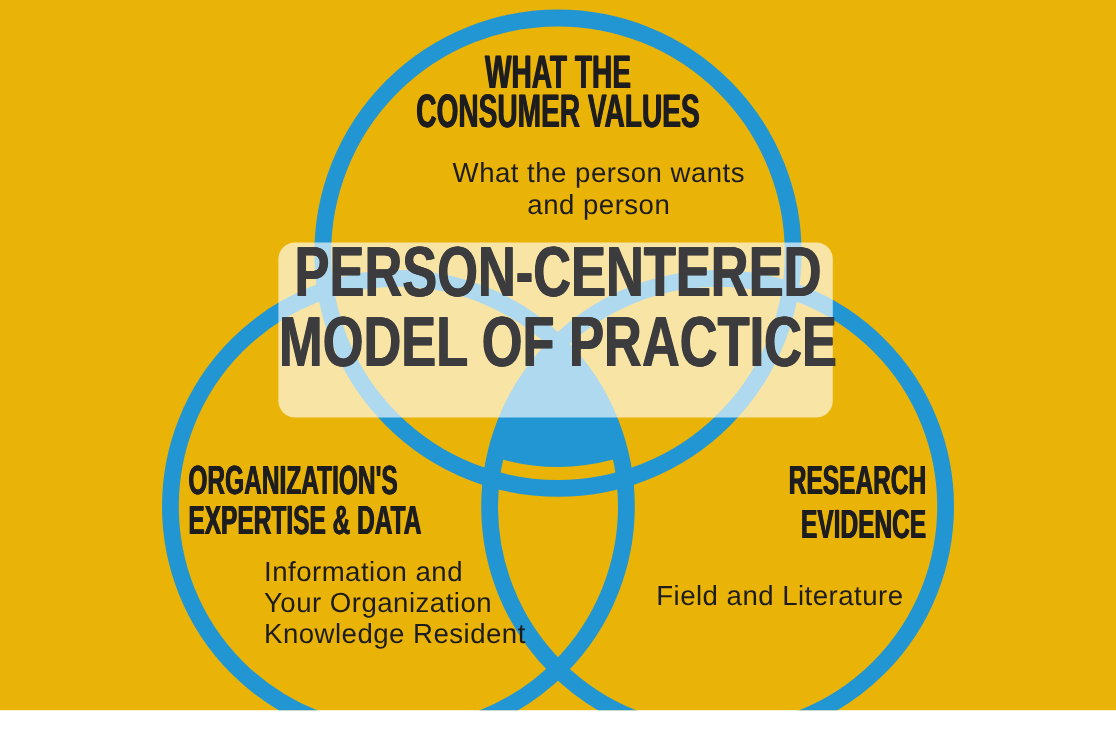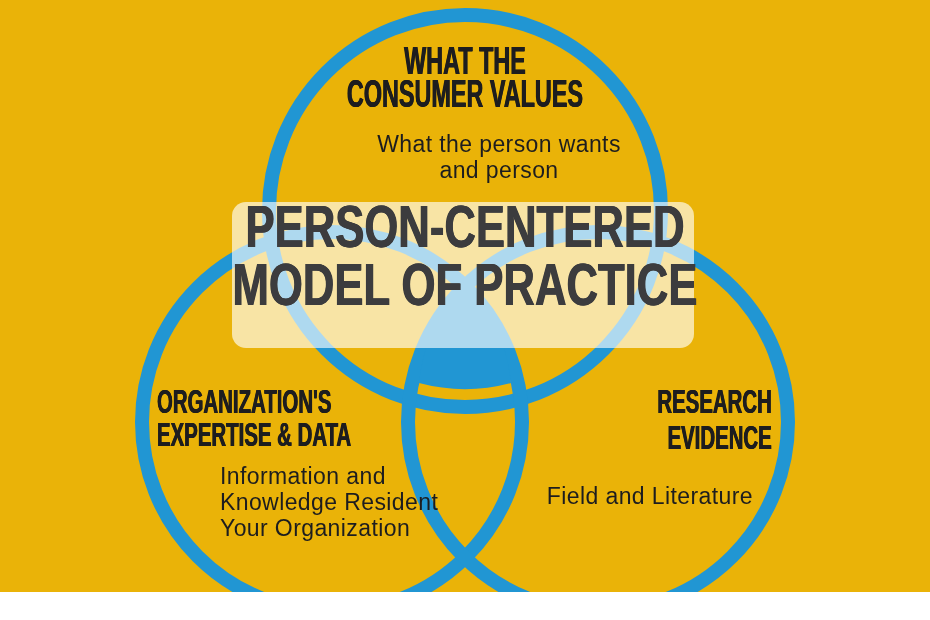--- a/index.html
+++ b/index.html
@@ -83,22 +83,22 @@
     <span class="line">MODEL OF PRACTICE</span>
   </div>
 
   <div class="txt heading bl-heading">
     <span class="line">ORGANIZATION'S</span>
     <span class="line">EXPERTISE &amp; DATA</span>
   </div>
 
   <div class="txt sub bl-sub">
     <span class="line">Information and</span>
+    <span class="line">Your Organization</span>
     <span class="line">Knowledge Resident</span>
-    <span class="line">Your Organization</span>
   </div>
 
   <div class="txt heading br-heading">
     <span class="line">RESEARCH</span>
     <span class="line">EVIDENCE</span>
   </div>
 
   <div class="txt sub br-sub">
     <span class="line">Field and Literature</span>
   </div>

